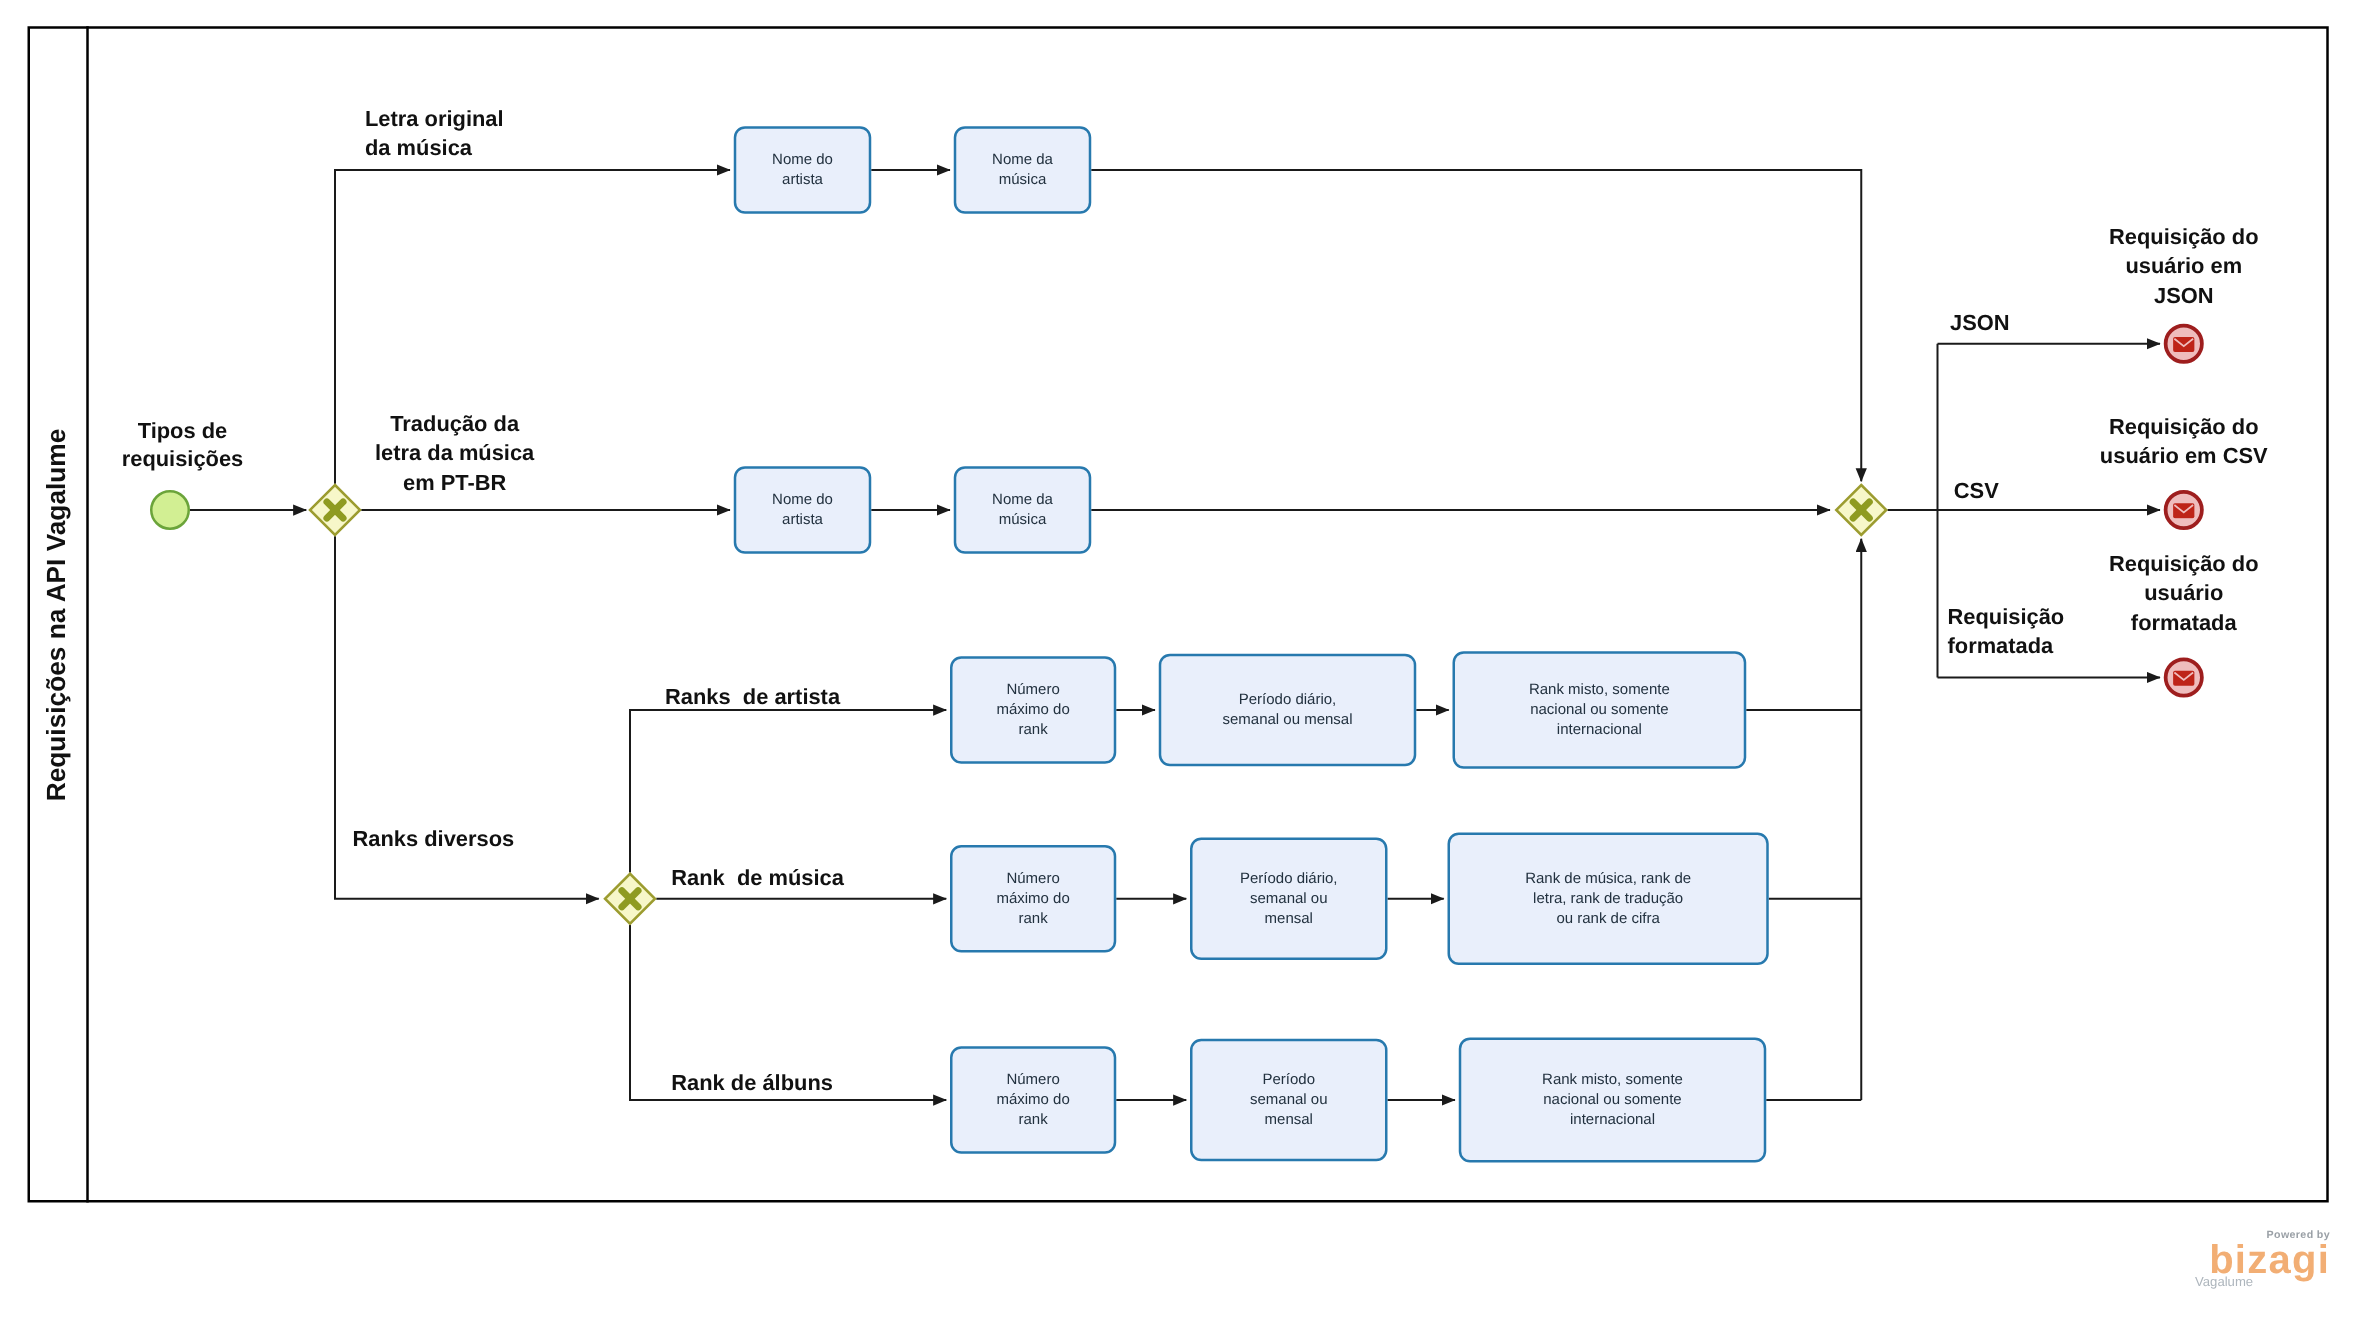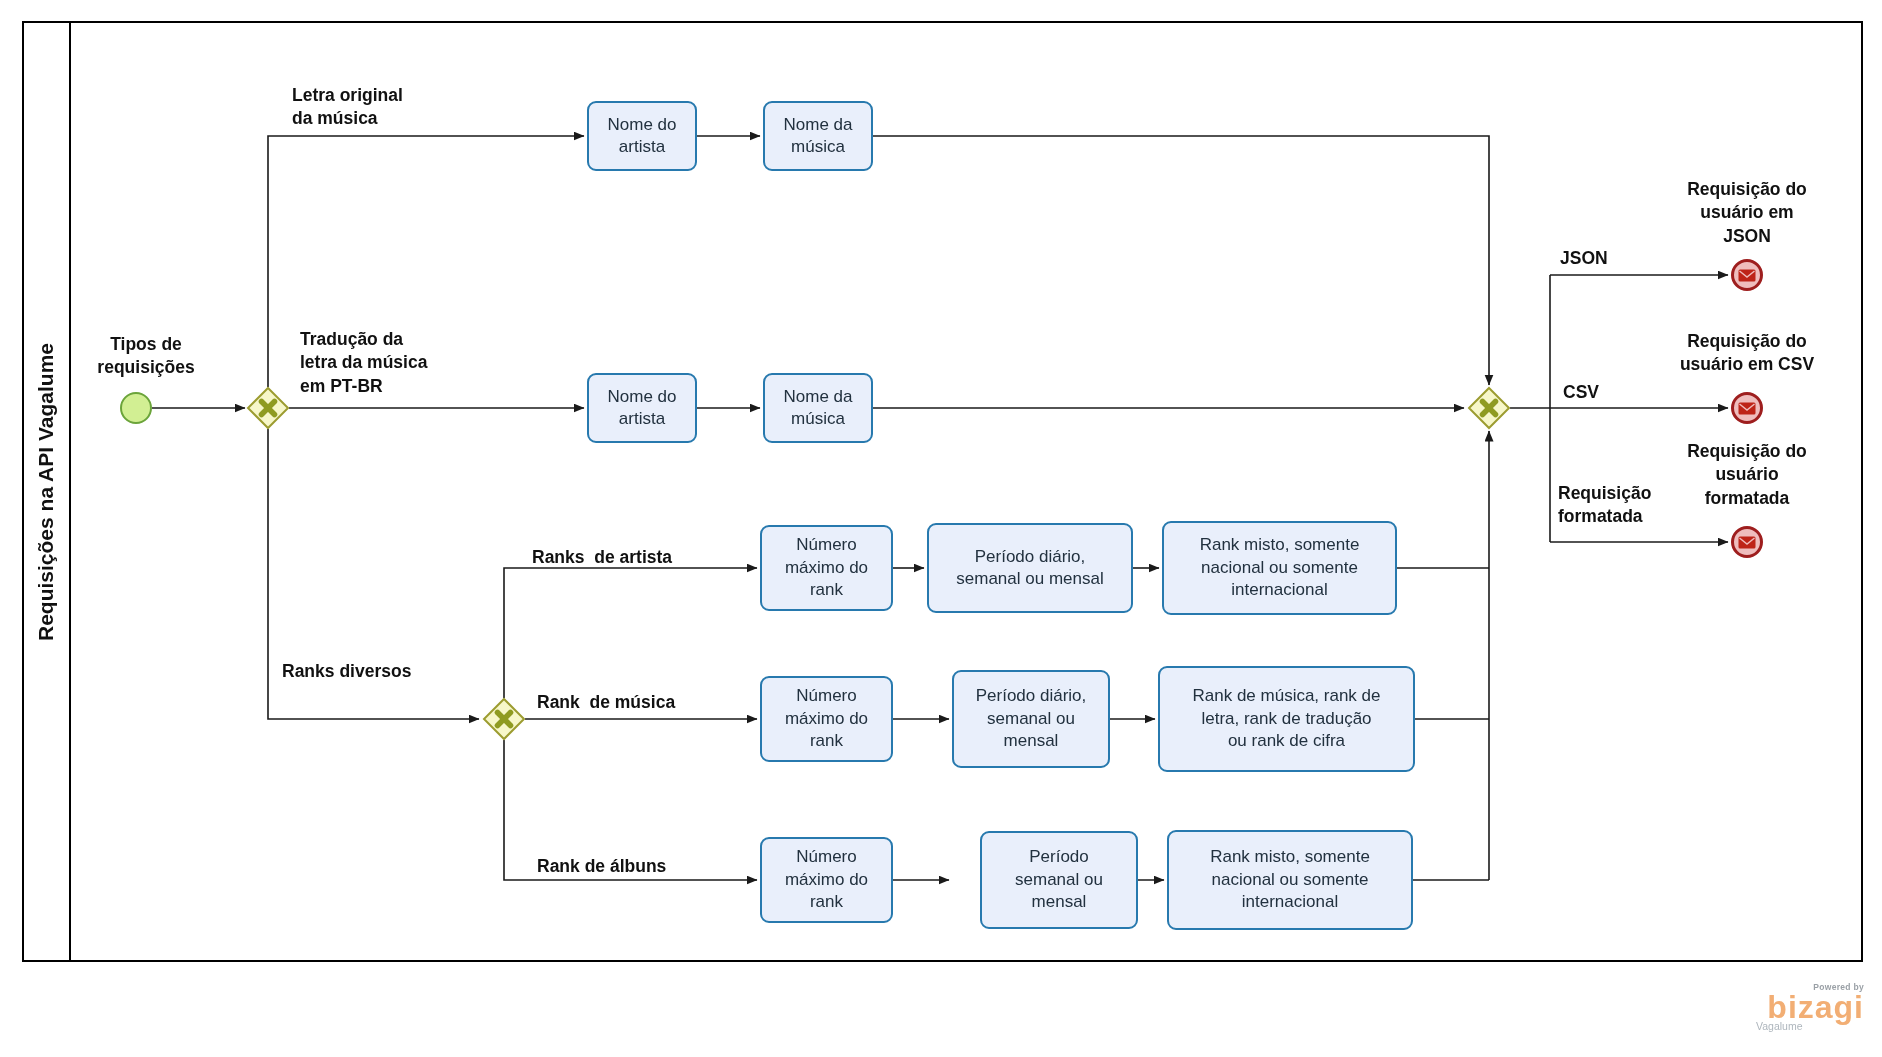--- a/index.html
+++ b/index.html
@@ -8,21 +8,21 @@
   .abs{position:absolute;}
   
   .pool{left:22px;top:21px;width:1841px;height:941px;border:2px solid #000;box-sizing:border-box;}
   .lane-band{left:22px;top:21px;width:49px;height:941px;display:flex;align-items:center;justify-content:center;border-right:2px solid #000;box-sizing:border-box;}
   .lane-band span{transform:rotate(-90deg);white-space:nowrap;font-weight:bold;font-size:21px;color:#111;}
   
   svg.wires{left:0;top:0;pointer-events:none;z-index:1;}
   
   .task{z-index:2;background:var(--task_fill,#E9EFFB);border:2px solid var(--task_border,#2779AE);
         border-radius:9px;box-sizing:border-box;display:flex;align-items:center;justify-content:center;
-        text-align:center;font-size:17px;line-height:1.32;color:#22313F;white-space:pre-wrap;}
+        text-align:center;font-size:12px;line-height:1.32;color:#22313F;white-space:pre-wrap;}
   .event-start{z-index:2;width:32px;height:32px;border-radius:50%;box-sizing:border-box;
         background:var(--start_fill,#D2EF93);border:2.5px solid var(--start_border,#6BA43A);}
   .event-end{z-index:2;width:32px;height:32px;border-radius:50%;box-sizing:border-box;
         background:var(--end_fill,#EFBDBD);border:3.5px solid var(--end_border,#9E1E1E);
         display:flex;align-items:center;justify-content:center;}
   .gateway{z-index:2;width:44px;height:44px;}
   .lbl{z-index:3;font-weight:bold;font-size:17.5px;line-height:1.33;color:#111;white-space:pre-wrap;}
   .lbl.center{text-align:center;}
   
   .brand{right:18px;top:982px;width:110px;text-align:right;z-index:3;}
@@ -94,21 +94,21 @@
 <svg class="abs gateway" style="left:1467px;top:386px;" viewBox="0 0 44 44">
   <polygon points="22,2 42,22 22,42 2,22" fill="var(--gateway_fill,#F7F7C9)" stroke="var(--gateway_border,#9C9C30)" stroke-width="2"></polygon>
   <g stroke="var(--gateway_cross,#8F9B21)" stroke-width="5.5" stroke-linecap="round">
     <line x1="15.5" y1="15.5" x2="28.5" y2="28.5"></line>
     <line x1="28.5" y1="15.5" x2="15.5" y2="28.5"></line>
   </g>
 </svg>
 
 <div class="abs lbl" style="left:292px;top:84px;">Letra original
 da música</div>
-<div class="abs lbl" style="left:300px;top:328px;">Tradução da
+<div class="abs lbl" style="left:300px;top:328px;text-align:center;">Tradução da
 letra da música
 em PT-BR</div>
 <div class="abs lbl" style="left:282px;top:660px;">Ranks diversos</div>
 <div class="abs lbl" style="left:532px;top:546px;">Ranks  de artista</div>
 <div class="abs lbl" style="left:537px;top:691px;">Rank  de música</div>
 <div class="abs lbl" style="left:537px;top:855px;">Rank de álbuns</div>
 <div class="abs lbl" style="left:1560px;top:247px;">JSON</div>
 <div class="abs lbl" style="left:1563px;top:381px;">CSV</div>
 <div class="abs lbl" style="left:1558px;top:482px;">Requisição
 formatada</div>
@@ -138,21 +138,21 @@
 <div class="abs task" style="left:952px;top:670px;width:158px;height:98px;">Período diário,
 semanal ou
 mensal</div>
 <div class="abs task" style="left:1158px;top:666px;width:257px;height:106px;">Rank de música, rank de
 letra, rank de tradução
 ou rank de cifra</div>
 
 <div class="abs task" style="left:760px;top:837px;width:133px;height:86px;">Número
 máximo do
 rank</div>
-<div class="abs task" style="left:952px;top:831px;width:158px;height:98px;margin-left:28px;">Período
+<div class="abs task" style="left:952px;top:831px;width:158px;height:98px;">Período
 semanal ou
 mensal</div>
 <div class="abs task" style="left:1167px;top:830px;width:246px;height:100px;">Rank misto, somente
 nacional ou somente
 internacional</div>
 
 <div class="abs event-end" style="left:1731px;top:259px;">
   <svg width="18" height="13" viewBox="0 0 18 13">
     <rect x="0.5" y="0.5" width="17" height="12" rx="1.5" fill="var(--end_icon,#BE2418)"></rect>
     <path d="M1.5 2 L9 8 L16.5 2" stroke="var(--end_fill,#EFBDBD)" stroke-width="1.4" fill="none"></path>

